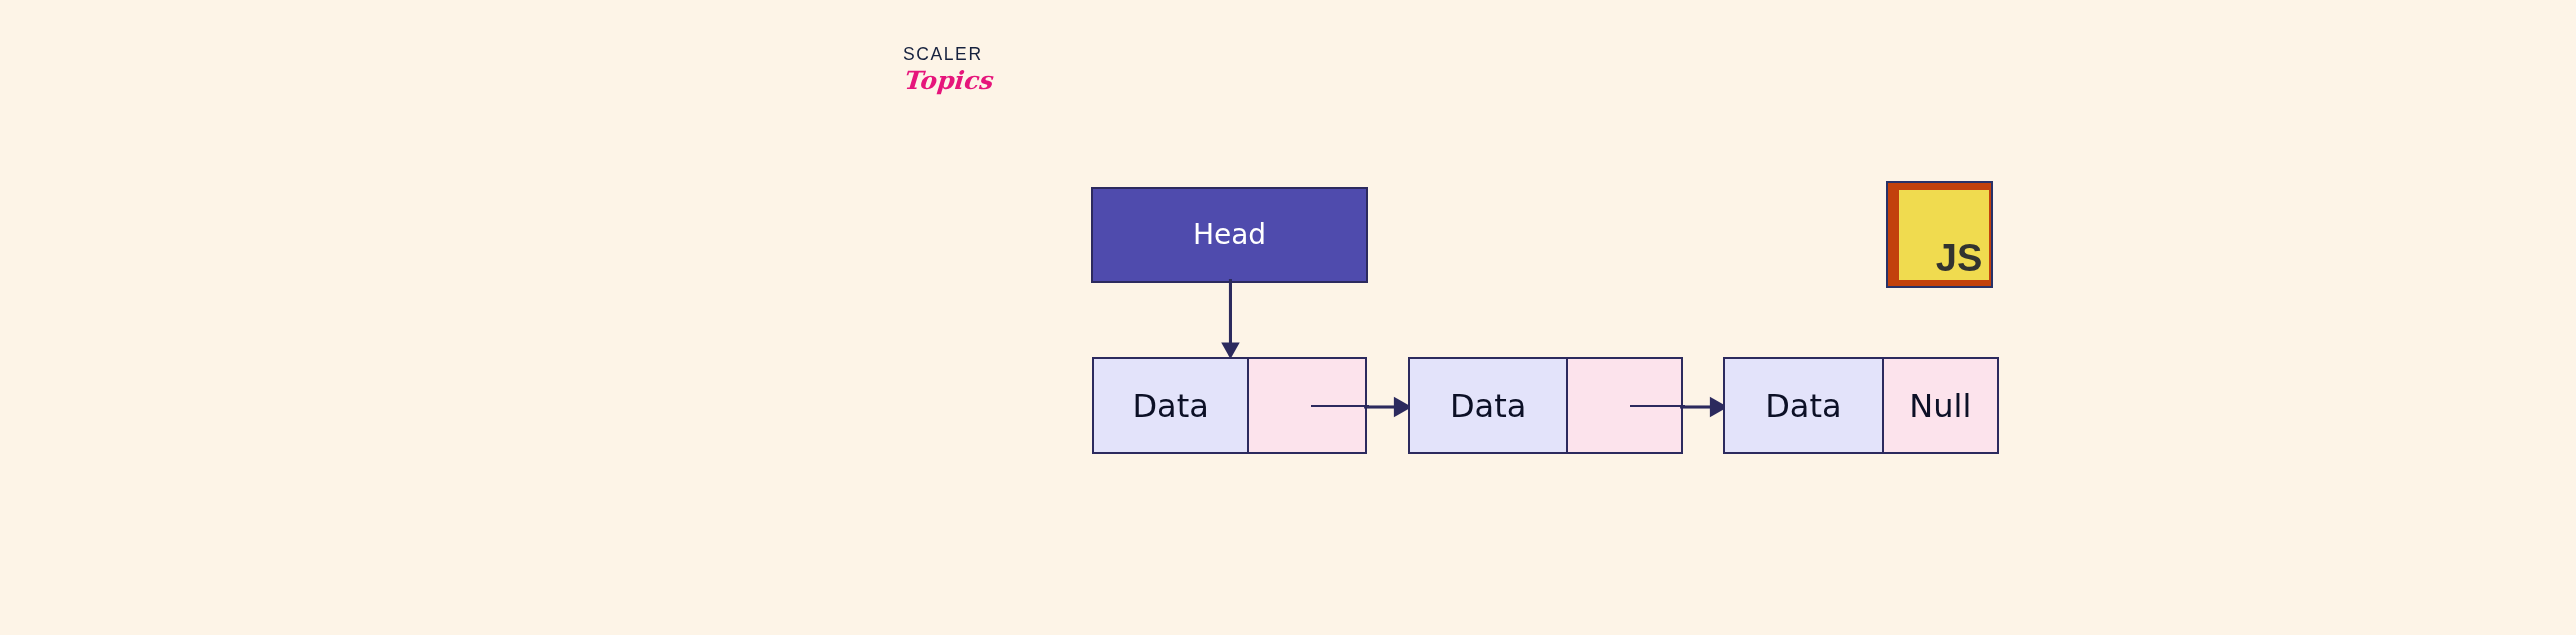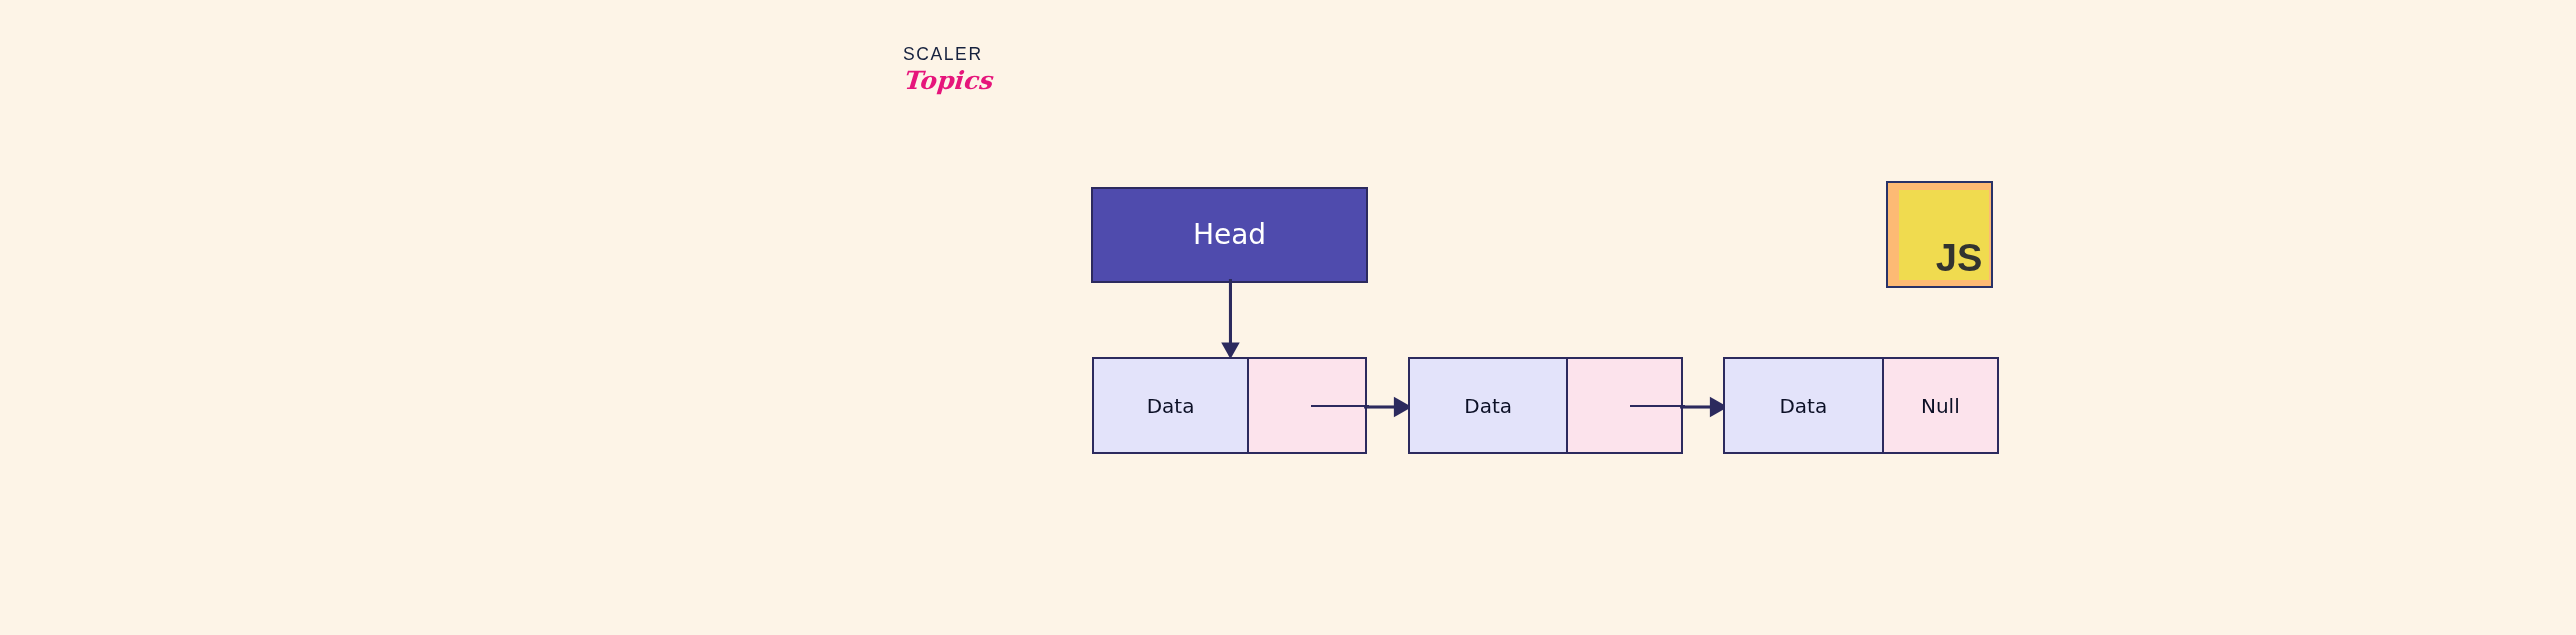--- a/index.html
+++ b/index.html
@@ -101,21 +101,21 @@
   }
   .cell-data {
     background: #E3E3FA;
   }
   .cell-ptr {
     background: #FCE3EC;
     border-left: 2.6px solid #2C2A5E;
   }
   .cell-label {
     font-family: "DejaVu Sans", sans-serif;
-    font-size: 20px;
+    font-size: 32px;
     color: #0C1026;
     line-height: 1;
   }
 
   #node-1 { left: 1092px; width: 275px; }
   #node-1 .cell-data { width: 156px; }
   #node-1 .cell-ptr  { width: 120px; }
 
   #node-2 { left: 1408px; width: 275px; }
   #node-2 .cell-data { width: 158px; }
@@ -148,21 +148,21 @@
   #link-2-3 { left: 1680px; width: 49px; }
 
   
   #js-badge {
     position: absolute;
     left: 1886px;
     top: 181px;
     width: 107px;
     height: 107px;
     box-sizing: border-box;
-    background: #fdba74;
+    background: #c2410c;
     border: 2.6px solid #283268;
     display: flex;
     align-items: center;
     justify-content: center;
     padding-left: 8px;
   }
   #js-square {
     width: 90px;
     height: 90px;
     background: #F0DB4F;

